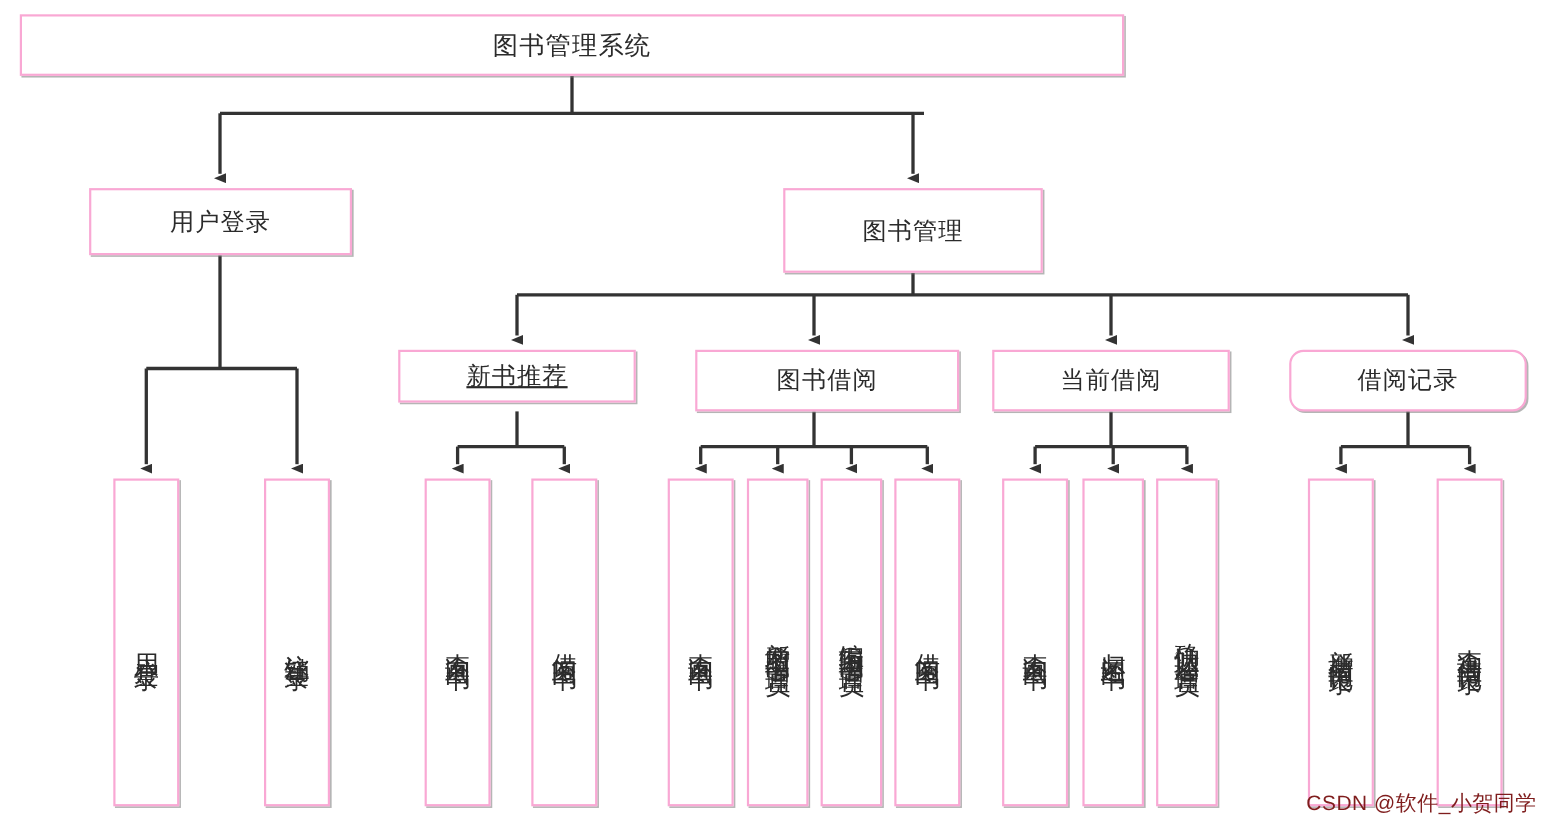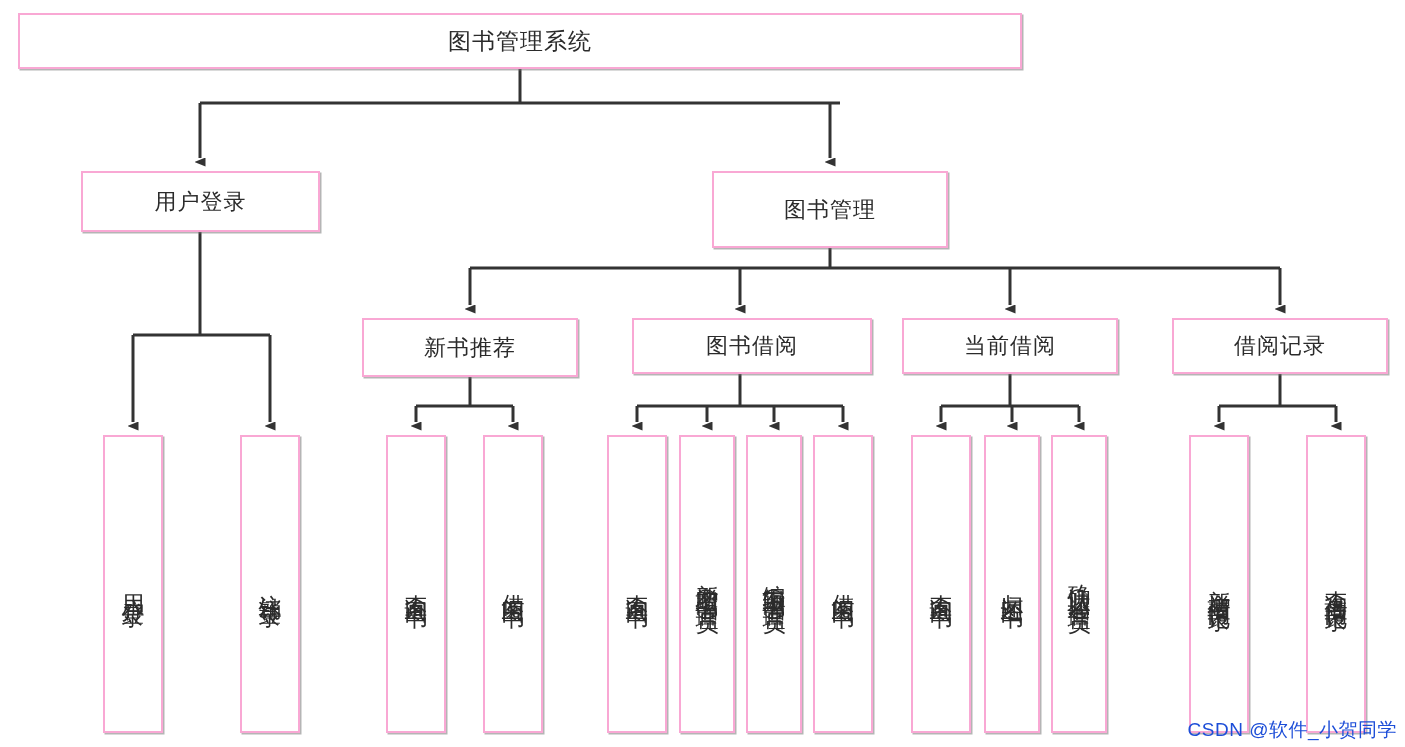--- a/index.html
+++ b/index.html
@@ -42,21 +42,21 @@
     white-space:nowrap;
     font-size:23px;
     letter-spacing:4px;
     line-height:1;
   }
 
   .watermark{
     position:absolute;
     right:8px;bottom:4px;
     font-size:19px;
-    color:#1d4ed8;
+    color:#7f1d1d;
     white-space:nowrap;
     pointer-events:none;
     letter-spacing:.5px;
   }
 </style>
 </head>
 <body>
 
 <div id="canvas">
 
@@ -114,30 +114,30 @@
     <span class="lbl">图书管理系统</span>
   </div>
 
   <div class="node" style="left:81px;top:171px;width:239px;height:61px;">
     <span class="lbl">用户登录</span>
   </div>
   <div class="node" style="left:712px;top:171px;width:236px;height:77px;">
     <span class="lbl">图书管理</span>
   </div>
 
-  <div class="node" style="left:362px;top:318px;width:216px;height:59px;">
+  <div class="node" style="left:362px;top:318px;width:216px;height:48px;text-decoration:underline;">
     <span class="lbl">新书推荐</span>
   </div>
   <div class="node" style="left:632px;top:318px;width:240px;height:56px;">
     <span class="lbl">图书借阅</span>
   </div>
   <div class="node" style="left:902px;top:318px;width:216px;height:56px;">
     <span class="lbl">当前借阅</span>
   </div>
-  <div class="node" style="left:1172px;top:318px;width:216px;height:56px;">
+  <div class="node" style="left:1172px;top:318px;width:216px;height:56px;border-radius:13px;">
     <span class="lbl">借阅记录</span>
   </div>
 
   <div class="node vert" style="left:103px;top:435px;width:60px;height:298px;">
     <span class="lbl">用户登录</span>
   </div>
   <div class="node vert" style="left:240px;top:435px;width:60px;height:298px;">
     <span class="lbl">注销登录</span>
   </div>
 

